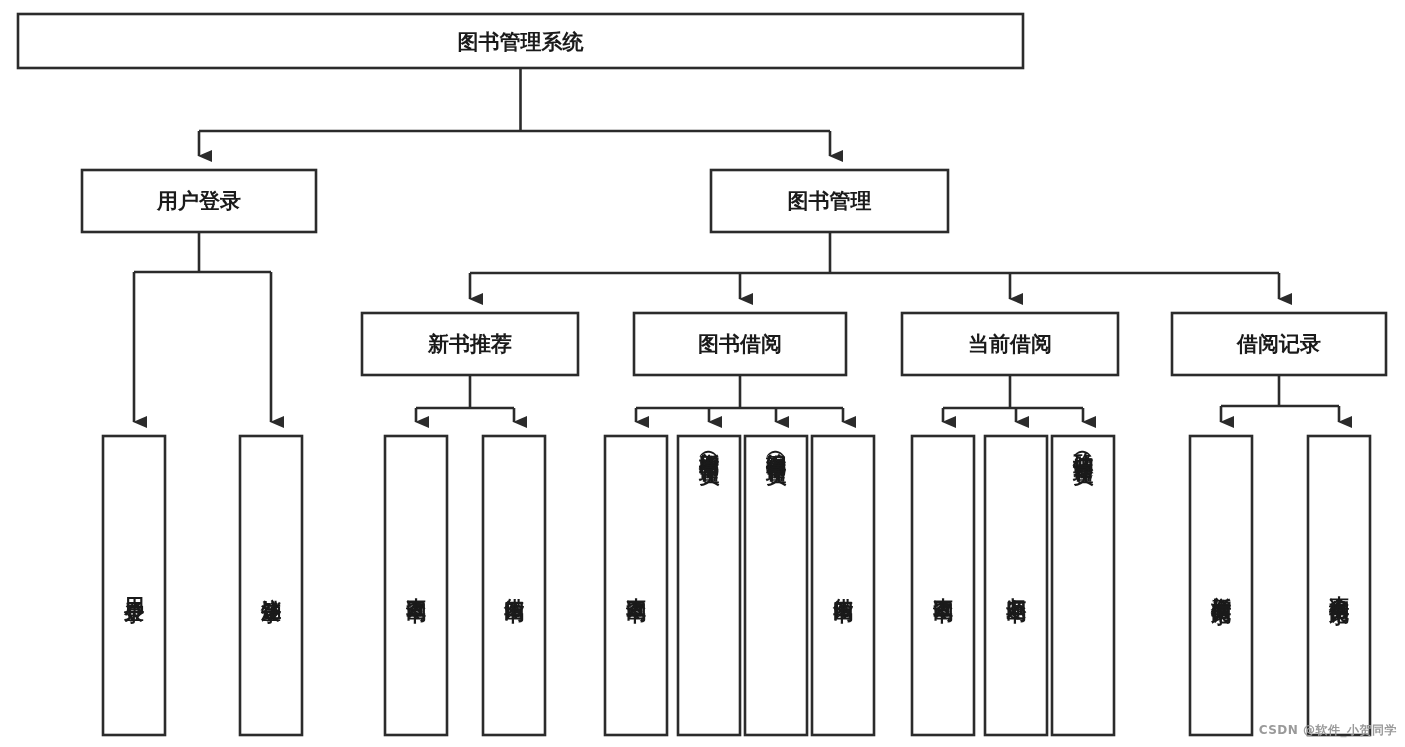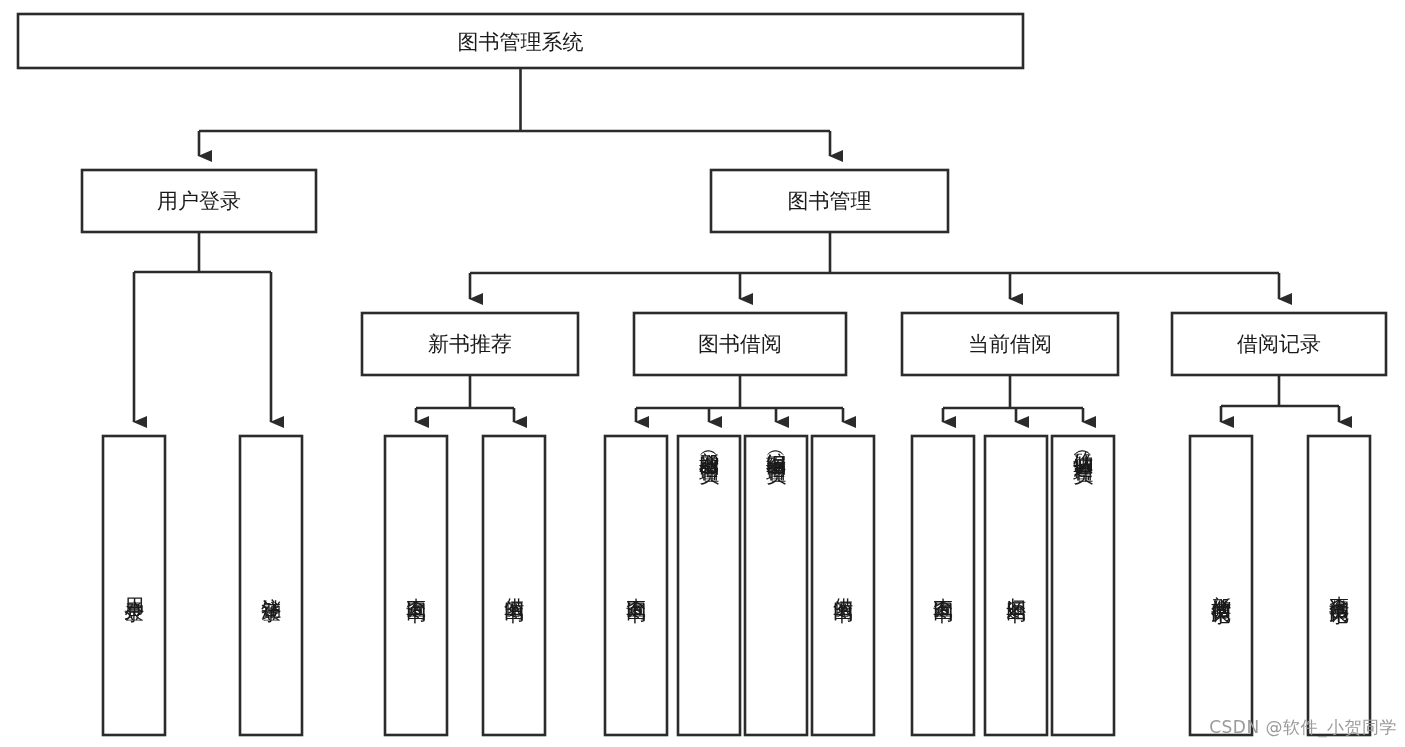--- a/index.html
+++ b/index.html
@@ -11,20 +11,21 @@
     width: 1405px;
     height: 747px;
     font-family: "DejaVu Sans", "Liberation Sans", sans-serif;
     overflow: hidden;
     position: relative;
   }
   #diagram-root {
     position: relative;
     width: 1405px;
     height: 747px;
+    font-weight: bold;
   }
   svg#flowchart {
     position: absolute;
     top: 0;
     left: 0;
     width: 1405px;
     height: 747px;
     display: block;
   }
   .node-box {
@@ -64,21 +65,21 @@
     letter-spacing: 2px;
     color: #1a1a1a;
     font-family: "DejaVu Sans", "Liberation Sans", sans-serif;
     white-space: nowrap;
     text-align: center;
   }
   #watermark {
     position: absolute;
     right: 8px;
     bottom: 8px;
-    font-size: 17px;
+    font-size: 12px;
     color: #9a9a9a;
     font-family: "DejaVu Sans", "Liberation Sans", sans-serif;
     white-space: nowrap;
     letter-spacing: 0.5px;
   }
 </style>
 </head>
 <body>
 
 <div id="diagram-root">

